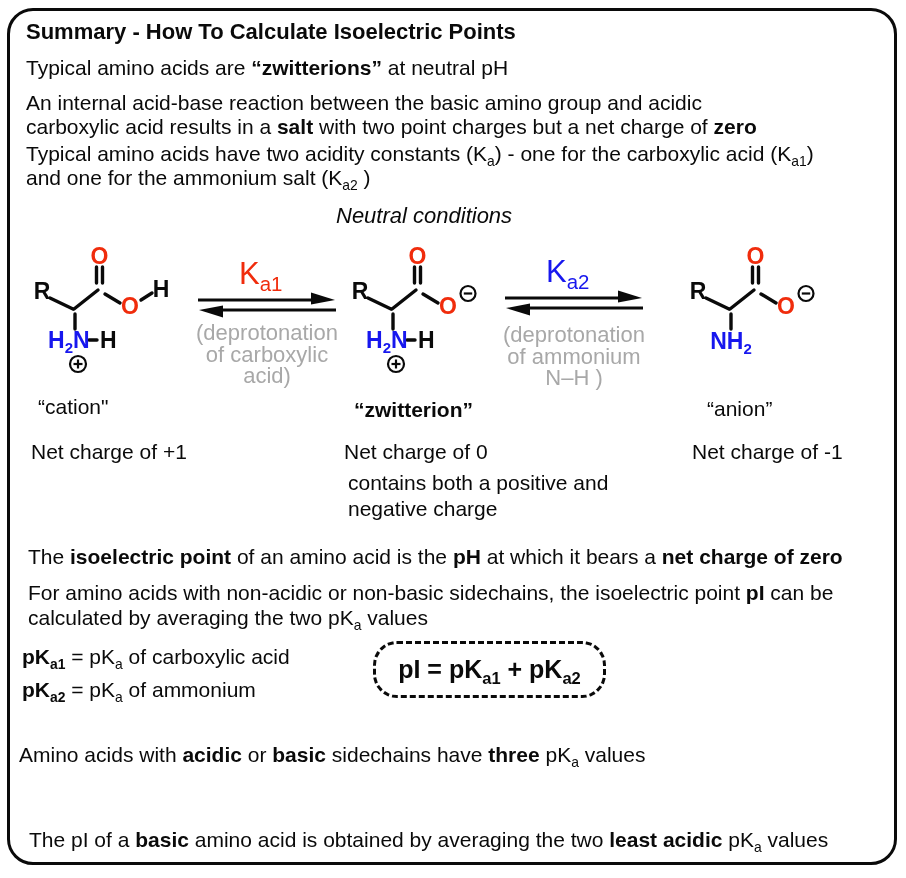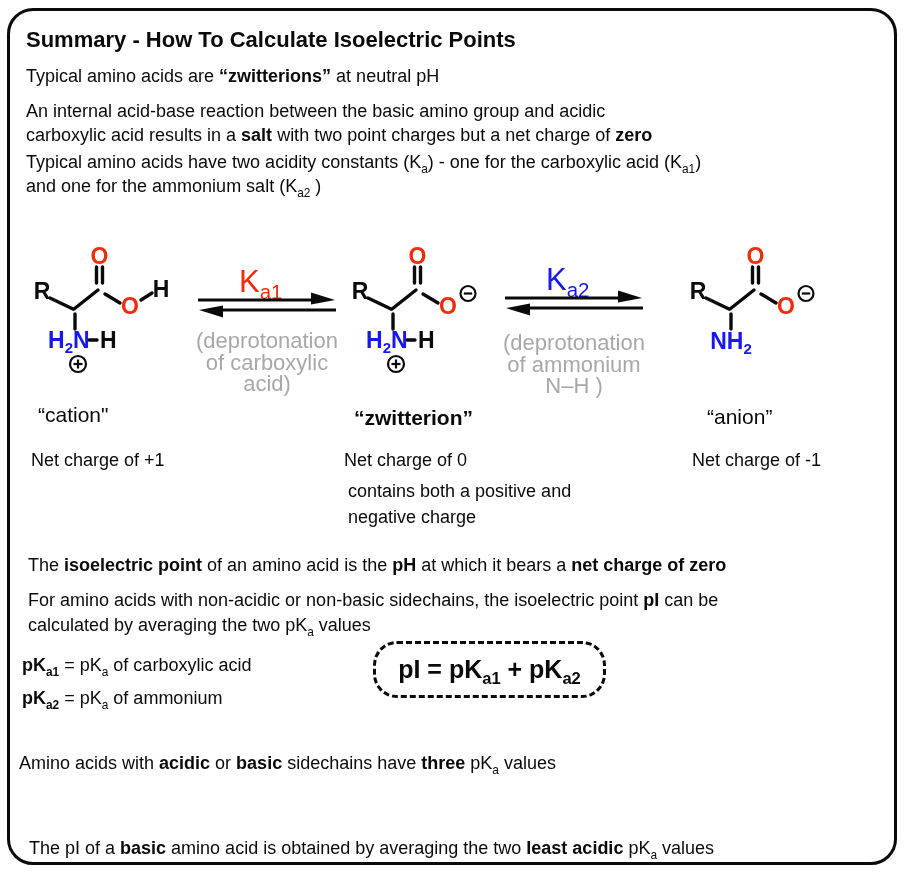--- a/index.html
+++ b/index.html
@@ -1,21 +1,21 @@
 <!DOCTYPE html>
 <html><head>
 <meta charset="utf-8">
 <style>
   html,body{margin:0;padding:0;background:#fff;}
   #page{position:relative;width:906px;height:878px;background:#ffffff;overflow:hidden;
         font-family:"Liberation Sans","DejaVu Sans",sans-serif;color:#0a0a0a;}
   .frame{position:absolute;left:7px;top:8px;width:884px;height:851px;
          border:3px solid #0a0a0a;border-radius:26px;}
-  .abs{position:absolute;white-space:nowrap;margin-top:8px;}
-  .t{font-size:18px;line-height:24px;color:#0a0a0a;}
+  .abs{position:absolute;white-space:nowrap;}
+  .t{font-size:21px;line-height:24px;color:#0a0a0a;}
   .title{font-size:22px;font-weight:bold;}
   .cond{font-size:22px;font-style:italic;}
   .red{color:#f02c0c;}
   .blue{color:#1717ee;}
   .ka{font-size:31px;}
   .cap{font-size:22px;line-height:21.5px;text-align:center;color:#a8a8a8;}
   .structlabel{font-size:21px;}
   .bold{font-weight:bold;}
   sub{font-size:66%;line-height:0;}
   .formula-box{position:absolute;left:373px;top:641px;width:227px;height:51px;
@@ -31,20 +31,21 @@
 <body>
 
 <div id="page">
   <div class="frame"></div>
 
   <div class="abs title" style="left:26px;top:19px">Summary - How To Calculate Isoelectric Points</div>
   <div class="abs t" style="left:26px;top:56px"><span>Typical amino acids are </span><span style="font-weight: bold;">“zwitterions”</span><span> at neutral pH</span></div>
   <div class="abs t" style="left:26px;top:91px"><span>An internal acid-base reaction between the basic amino group and acidic</span><br><span>carboxylic acid results in a </span><span style="font-weight: bold;">salt</span><span> with two point charges but a net charge of </span><span style="font-weight: bold;">zero</span></div>
   <div class="abs t" style="left:26px;top:142px"><span>Typical amino acids have two acidity constants (K</span><sub>a</sub><span>) - one for the carboxylic acid (K</span><sub>a1</sub><span>)</span><br><span>and one for the ammonium salt (K</span><sub>a2</sub><span> )</span></div>
 
+  <div class="abs cond" style="left:336px;top:203px">Neutral conditions</div>
 
   <svg style="left:28px;top:236px" width="170" height="148" viewBox="0 0 170 148">
     <g stroke="#0a0a0a" stroke-width="3.4" stroke-linecap="round">
       <line x1="22" y1="62" x2="45" y2="73"></line>
       <line x1="46" y1="73" x2="70" y2="54"></line>
       <line x1="68.5" y1="47" x2="68.5" y2="31"></line>
       <line x1="74.5" y1="47" x2="74.5" y2="31"></line>
       <line x1="77" y1="58" x2="92" y2="67"></line>
       <line x1="113" y1="64" x2="124" y2="57"></line>
       <line x1="47" y1="78" x2="47" y2="93"></line>

